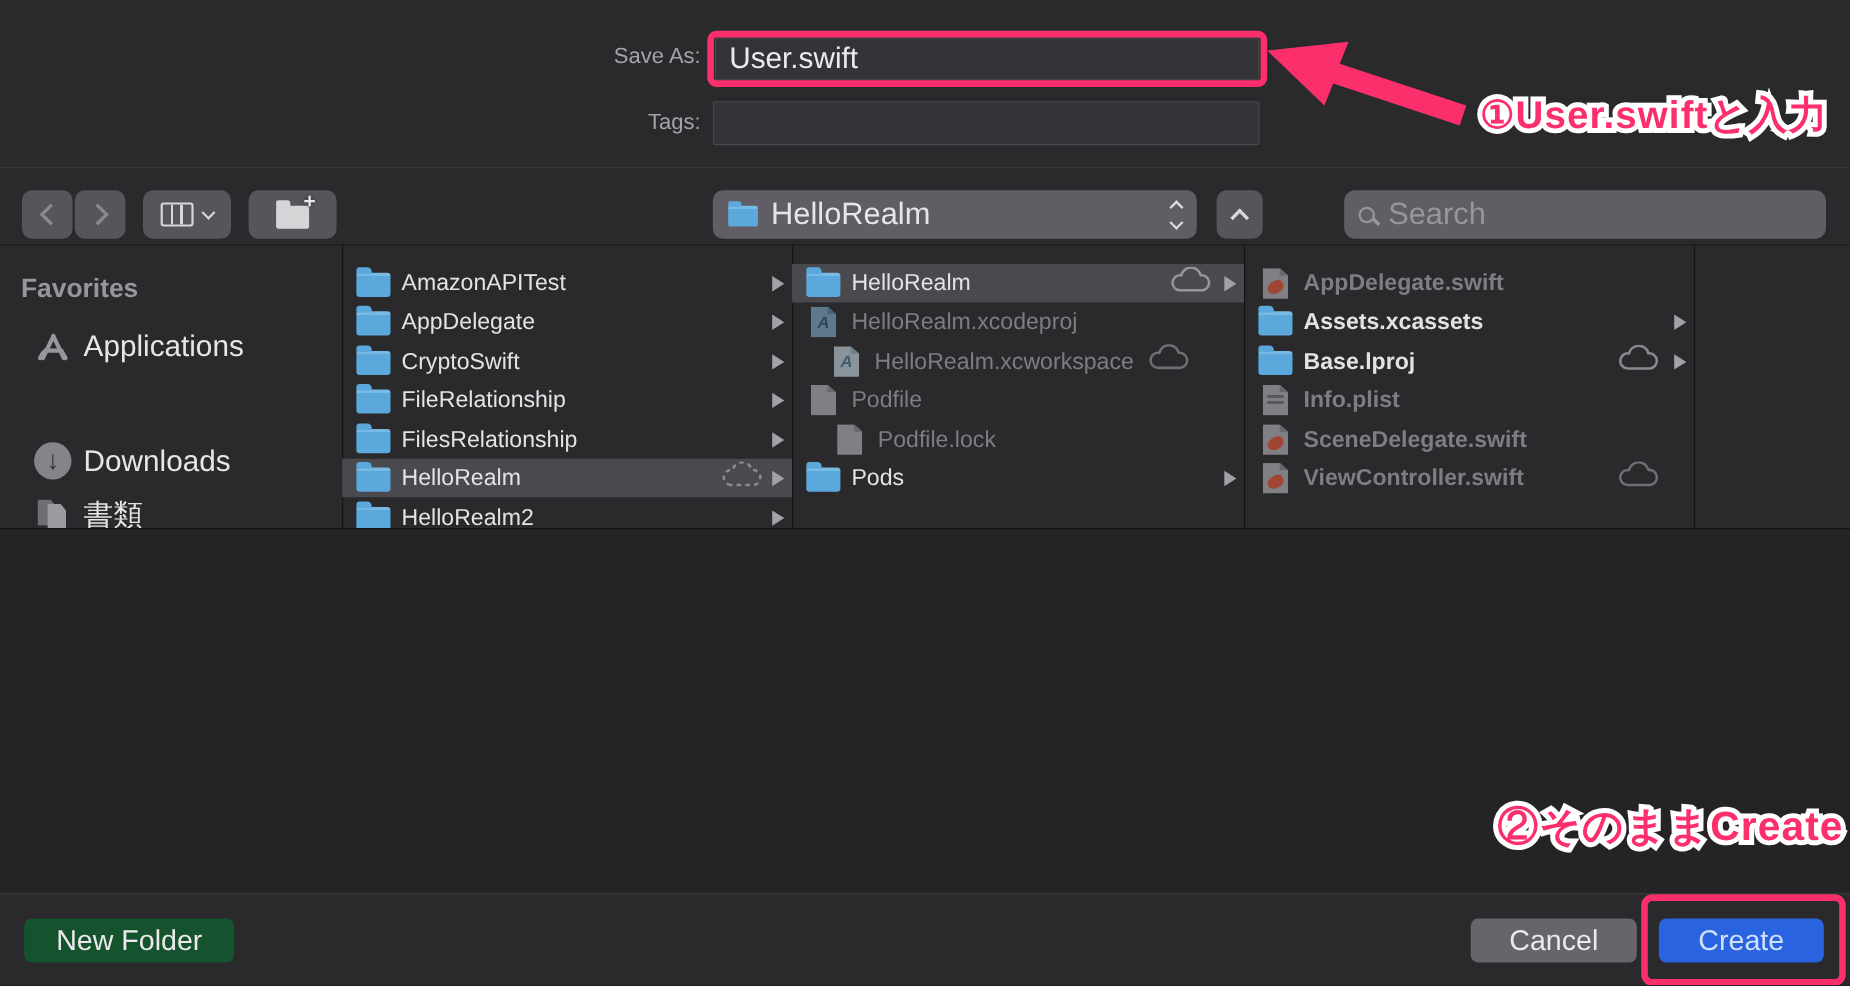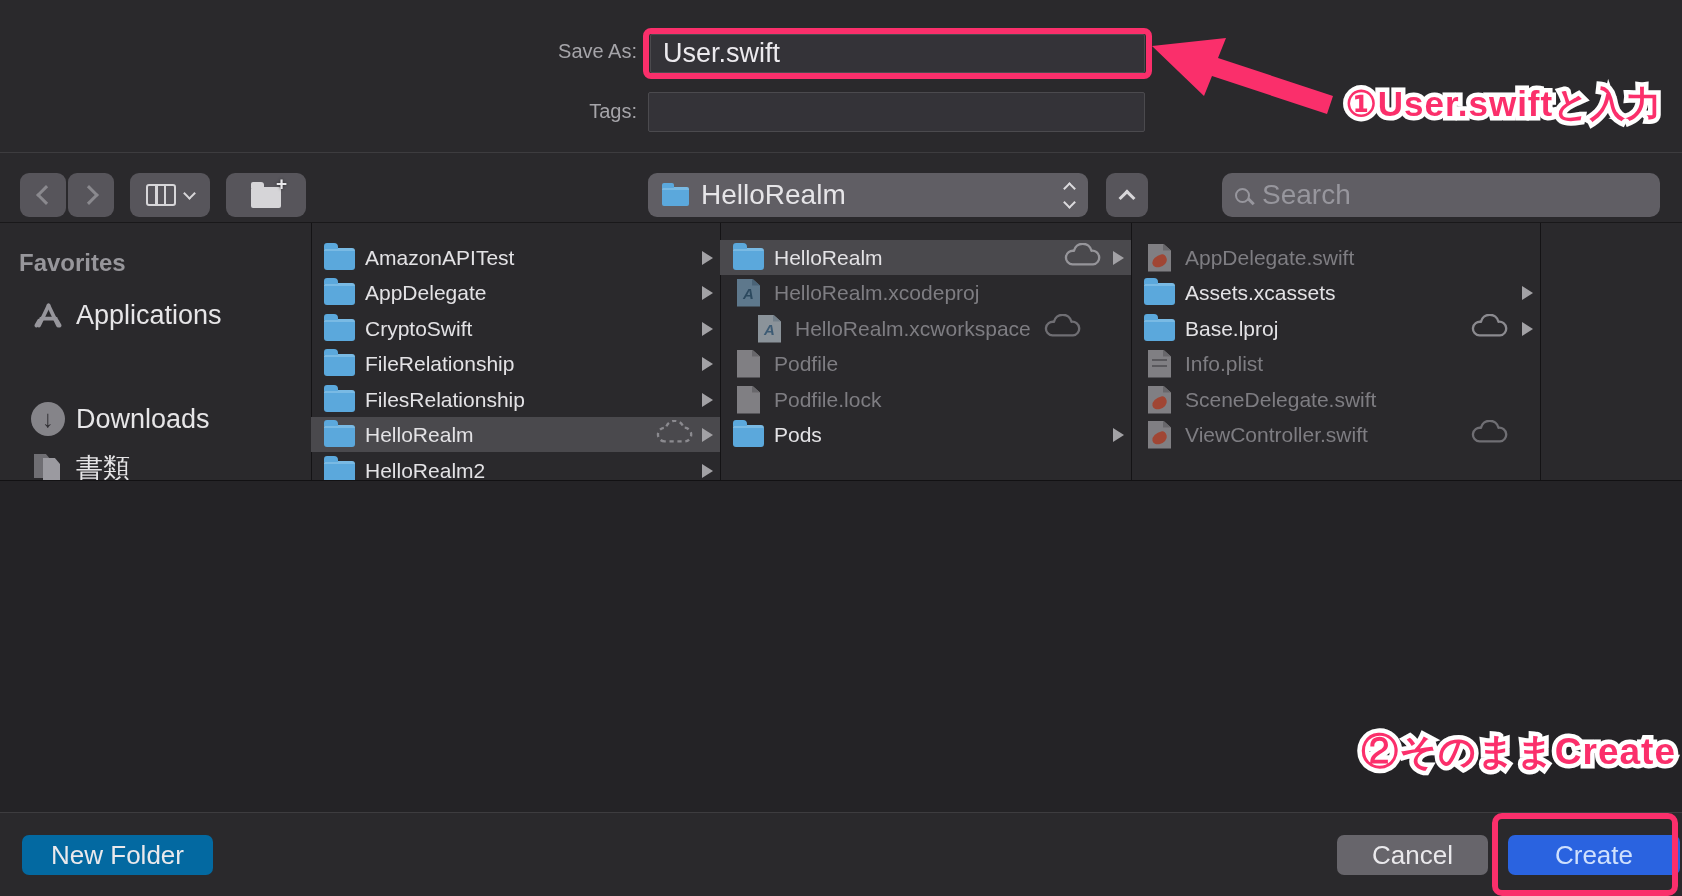--- a/index.html
+++ b/index.html
@@ -58,21 +58,21 @@
   .si-desktop::after{content:"";position:absolute;bottom:3px;left:7px;width:4px;height:4px;background:#8f8e93;box-shadow:6px 0 #8f8e93,12px 0 #8f8e93;}
   .si-down{width:34px;height:34px;border-radius:50%;background:#858489;display:flex;align-items:center;justify-content:center;color:#323135;font-size:24px;font-weight:700;}
   .si-docs{position:relative;width:30px;height:32px;}
   .si-docs::before{content:"";position:absolute;left:1px;top:2px;width:17px;height:24px;background:#6f6e73;clip-path:polygon(0 0,70% 0,100% 25%,100% 100%,0 100%);}
   .si-docs::after{content:"";position:absolute;left:10px;top:6px;width:17px;height:24px;background:#9b9aa0;clip-path:polygon(0 0,70% 0,100% 25%,100% 100%,0 100%);}
 
   
   .col{position:absolute;top:223px;height:257px;overflow:hidden;}
   .col1{left:311px;width:409px;}
   .col2{left:720px;width:411px;}
-  .col3{left:1131px;width:409px;}
+  .col3{left:1131px;width:409px;font-weight:bold;}
   .row{position:absolute;left:0;right:0;height:35px;display:flex;align-items:center;padding-left:12px;cursor:default;}
   .row.sel{background:#4a494d;}
   .islot{width:33px;display:flex;justify-content:center;align-items:center;flex:0 0 auto;}
   .fname{color:#e3e2e5;font-size:21px;margin-left:9px;white-space:nowrap;}
   .row.dim .fname{color:#7e7d82;}
   .row.dim .islot{opacity:.62;}
   .fi-folder{width:31px;height:22px;background:linear-gradient(180deg,#79bae4 0 3px,#5ba8dc 3px);border-radius:2px 3px 3px 3px;position:relative;margin-top:3px;}
   .fi-folder::before{content:"";position:absolute;top:-5px;left:0;width:14px;height:6px;background:#5ba8dc;border-radius:3px 4px 0 0;}
   .fi-page{width:23px;height:28px;position:relative;background:#b6b5b9;clip-path:polygon(0 0,66% 0,100% 25%,100% 100%,0 100%);}
   .fi-page::before{content:"";position:absolute;top:0;right:0;width:8px;height:7px;background:#8f8e92;clip-path:polygon(0 0,100% 100%,0 100%);}
@@ -83,23 +83,23 @@
   .fi-xproj::after{content:"A";position:absolute;left:0;right:0;top:6px;text-align:center;font-size:15px;font-weight:700;font-style:italic;color:#2e5d7e;}
   .fi-xwork{background:#c7d4de;}
   .fi-xwork::before{background:#9fb4c4;}
   .fi-xwork::after{content:"A";position:absolute;left:0;right:0;top:6px;text-align:center;font-size:15px;font-weight:700;font-style:italic;color:#4a7ba0;}
   .chev-r{position:absolute;right:7px;top:50%;transform:translateY(-50%);width:0;height:0;border-left:11px solid #a2a1a5;border-top:7px solid transparent;border-bottom:7px solid transparent;}
   .cloud{position:absolute;top:50%;transform:translateY(-50%);}
   .cloud.inline{position:static;transform:none;margin-left:12px;}
 
   
   .fbtn{position:absolute;top:835px;height:40px;border:none;border-radius:7px;font-size:26px;cursor:default;}
-  .btn-newfolder{left:22px;width:191px;background:#0369a1;color:#eae9ec;}
+  .btn-newfolder{left:22px;width:191px;background:#14532d;color:#eae9ec;}
   .btn-cancel{left:1337px;width:151px;background:#67656b;color:#eae9ec;}
-  .btn-create{left:1508px;width:172px;background:#2a63e0;color:#cfe0fd;}
+  .btn-create{left:1508px;width:150px;background:#2a63e0;color:#cfe0fd;}
   .pinkbox-create{left:1492px;top:813px;width:186px;height:83px;border-radius:10px;}
 
   
   .annot{position:absolute;color:#fb2f6b;font-weight:800;white-space:nowrap;z-index:7;letter-spacing:1px;}
   .annot::before{content:attr(data-text);position:absolute;left:0;top:0;z-index:-1;color:#fff;-webkit-text-stroke:9px #fff;}
   .annot-1{top:81px;right:20px;font-size:35px;}
   .annot-2{top:727px;right:6px;font-size:37px;}
   .arrow-svg{position:absolute;left:0;top:0;z-index:6;pointer-events:none;}
 </style>
 </head>
@@ -267,21 +267,21 @@
       <span class="cloud inline"><svg width="38" height="26" viewBox="0 0 36 24">
             <path d="M9 20a6.5 6.5 0 1 1 1.4-12.9A8.5 8.5 0 0 1 27 7a5.8 5.8 0 0 1 1.5 13z" fill="none" stroke="#6f6e73" stroke-width="2.2" stroke-linejoin="round"></path>
           </svg></span>
     </div>
     <div class="row dim" style="top:123px;">
       <span class="islot">
           <span class="fi-page"></span>
         </span>
       <span class="fname">Podfile</span>
     </div>
-    <div class="row dim" style="top:159px;">
+    <div class="row dim" style="top:159px;margin-left:24px;">
       <span class="islot">
           <span class="fi-page"></span>
         </span>
       <span class="fname">Podfile.lock</span>
     </div>
     <div class="row" style="top:194px;">
       <span class="islot">
           <span class="fi-folder"></span>
         </span>
       <span class="fname">Pods</span>

